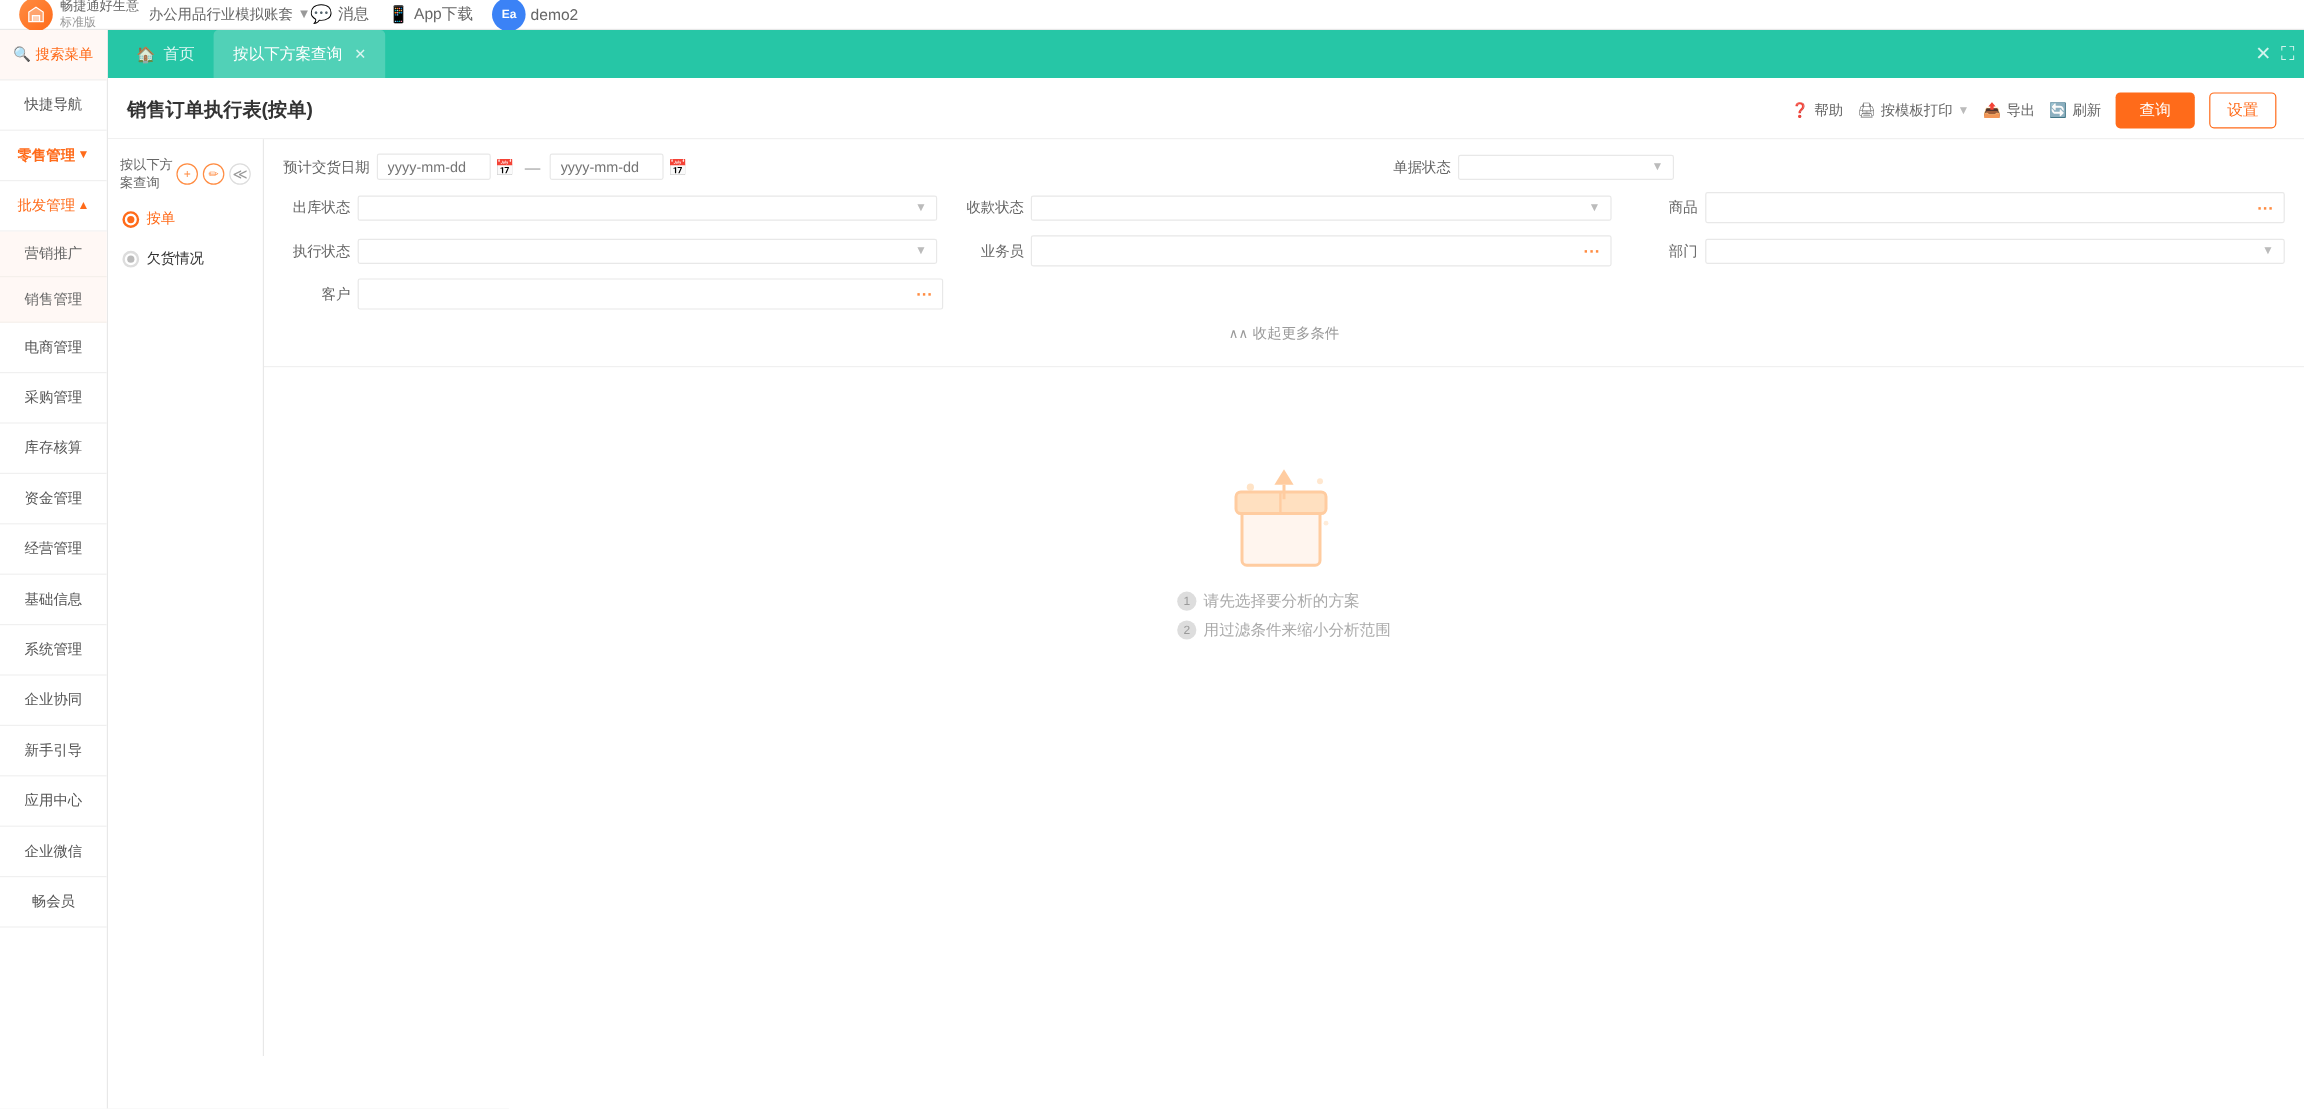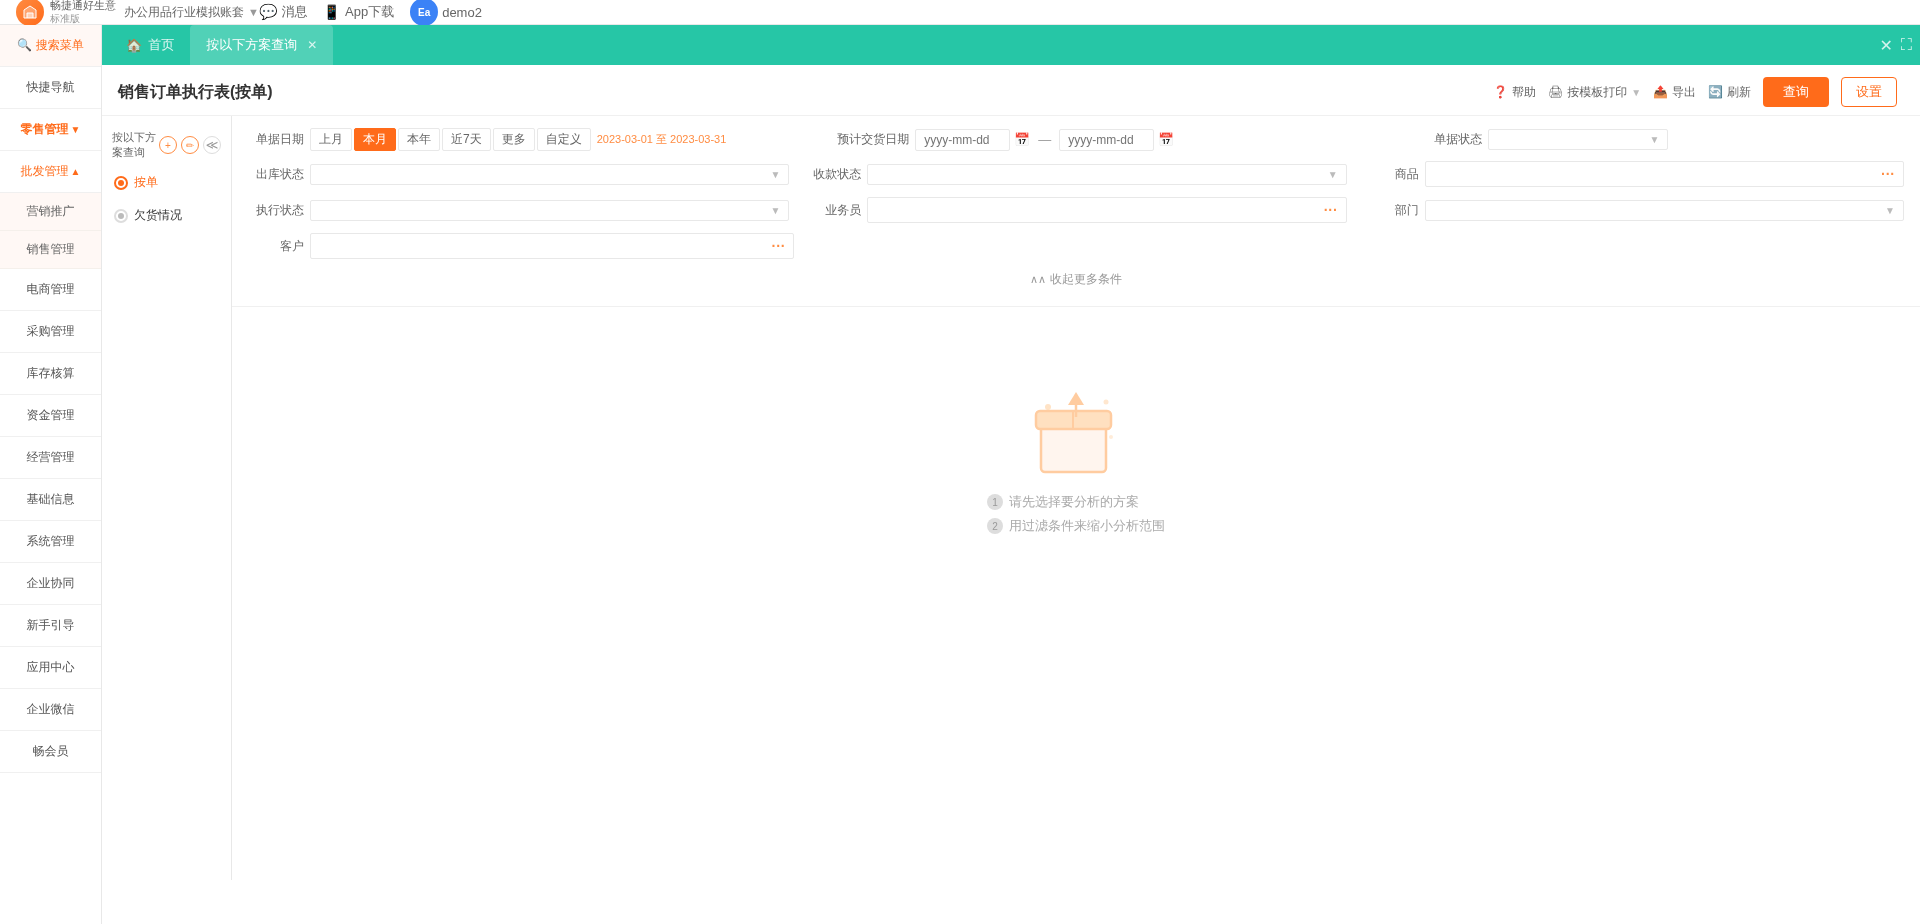--- a/index.html
+++ b/index.html
@@ -14,21 +14,21 @@
     .logo-sub { font-size: 10px; color: #999; }
     .breadcrumb-area { display: flex; align-items: center; gap: 4px; color: #666; font-size: 12px; }
     .top-bar-right { display: flex; align-items: center; gap: 16px; color: #666; font-size: 13px; }
     .top-right-item { display: flex; align-items: center; gap: 4px; cursor: pointer; }
     .avatar { width: 28px; height: 28px; border-radius: 50%; background: #ff8c42; display: flex; align-items: center; justify-content: center; color: white; font-size: 11px; overflow: hidden; }
 
     
     .main-layout { display: flex; flex: 1; overflow: hidden; }
 
     
-    .sidebar { width: 102px; background: #fff; border-right: 1px solid #e8e8e8; display: flex; flex-direction: column; overflow-y: auto; flex-shrink: 0; }
+    .sidebar { width: 90px; background: #fff; border-right: 1px solid #e8e8e8; display: flex; flex-direction: column; overflow-y: auto; flex-shrink: 0; }
     .sidebar-item { padding: 12px 4px; text-align: center; cursor: pointer; font-size: 12px; color: #555; border-bottom: 1px solid #f0f0f0; transition: background 0.2s; }
     .sidebar-item.active { color: #ff6b1a; font-weight: bold; }
     .sidebar-item.has-arrow { display: flex; align-items: center; justify-content: center; gap: 2px; }
     .sidebar-item .arrow-up { font-size: 10px; color: #ff6b1a; }
     .sidebar-sub { background: #fff8f5; }
     .sidebar-sub .sidebar-item { font-size: 12px; color: #666; padding: 10px 4px; border-bottom: 1px solid #f5f0eb; }
 
     
     .content-area { flex: 1; display: flex; flex-direction: column; overflow: hidden; }
 
@@ -248,32 +248,20 @@
               <span>欠货情况</span>
             </div>
           </div>
 
           <div style="flex:1;display:flex;flex-direction:column;">
 
             <div style="padding:12px 16px; border-bottom:1px solid #f0f0f0;">
 
               <div style="display:flex;align-items:center;gap:16px;margin-bottom:10px;">
 
-                <div style="display:flex;align-items:center;gap:6px;flex:1.2;">
-                  <span class="filter-label" style="white-space:nowrap;color:#666;font-size:12px;min-width:56px;text-align:right;">单据日期</span>
-                  <div style="display:flex;align-items:center;gap:2px;">
-                    <button class="date-btn">上月</button>
-                    <button class="date-btn active">本月</button>
-                    <button class="date-btn">本年</button>
-                    <button class="date-btn">近7天</button>
-                    <button class="date-btn">更多</button>
-                    <button class="date-btn">自定义</button>
-                  </div>
-                  <span style="color:#ff8c42;font-size:11px;white-space:nowrap;">2023-03-01 至 2023-03-31</span>
-                </div>
 
                 <div style="display:flex;align-items:center;gap:6px;flex:1.2;">
                   <span class="filter-label" style="white-space:nowrap;color:#666;font-size:12px;min-width:72px;text-align:right;">预计交货日期</span>
                   <div style="display:flex;align-items:center;gap:4px;flex:1;">
                     <input class="date-input" type="text" style="width: 95px;" placeholder="yyyy-mm-dd">
                     <span style="color:#bbb;cursor:pointer;">📅</span>
                     <span class="date-separator">—</span>
                     <input class="date-input" type="text" style="width: 95px;" placeholder="yyyy-mm-dd">
                     <span style="color:#bbb;cursor:pointer;">📅</span>
                   </div>

